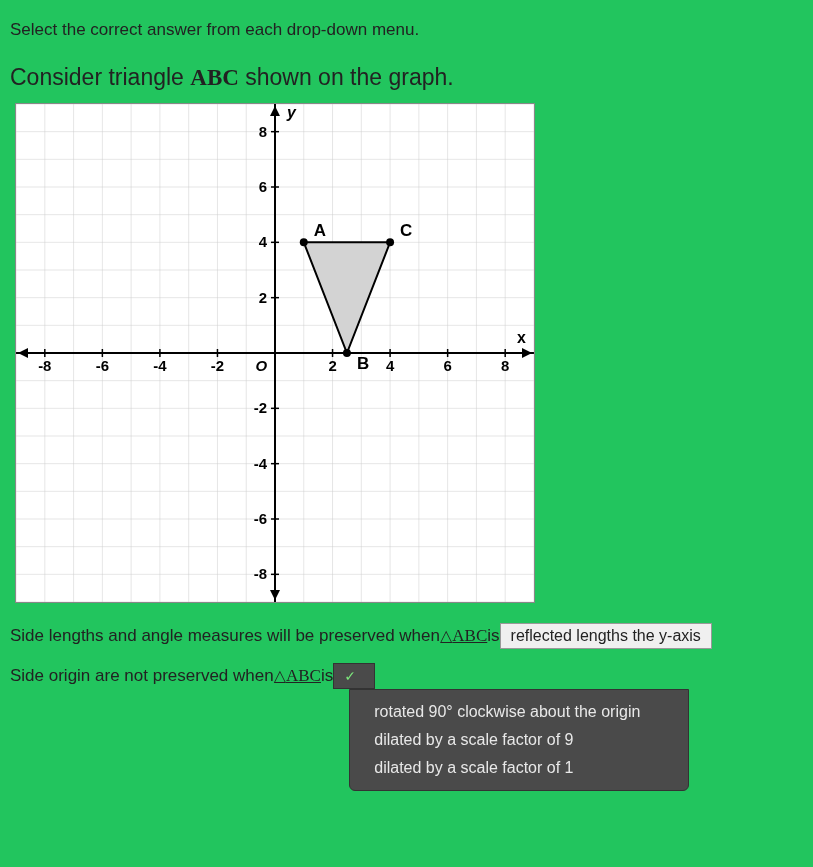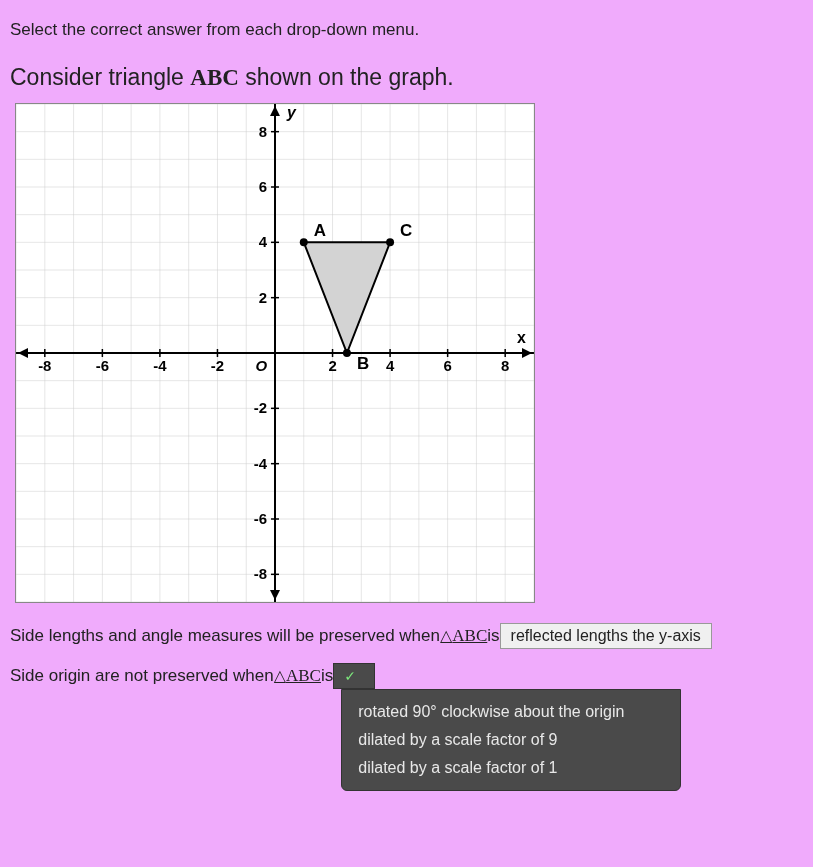--- a/index.html
+++ b/index.html
@@ -6,21 +6,21 @@
     body {
       font-family: Arial, sans-serif;
       background: #e8e8e8;
       width: 813px;
       height: 867px;
       position: relative;
       overflow: hidden;
     }
     .content {
       padding: 20px 10px;
-      background: #f0abfc;
+      background: #22c55e;
       min-height: 100%;
     }
     .instruction {
       font-size: 17px;
       color: #222;
       margin-bottom: 24px;
     }
     .subtitle {
       font-size: 23px;
       color: #222;
@@ -81,27 +81,27 @@
       display: inline-block;
       position: relative;
     }
     .check-icon {
       color: #7de87d;
       font-size: 14px;
     }
     .dropdown-list {
       position: absolute;
       top: 100%;
-      left: 8px;
+      left: 16px;
       background: #4a4a4a;
       border: 1px solid #333;
       border-radius: 0 0 6px 6px;
       min-width: 340px;
       z-index: 10;
-      padding: 8px 2px;
+      padding: 8px 10px;
     }
     .dropdown-item {
       color: #e8e8e8;
       padding: 5px 14px;
       font-size: 16px;
       cursor: pointer;
     }
   </style>
 </head>
 <body>

